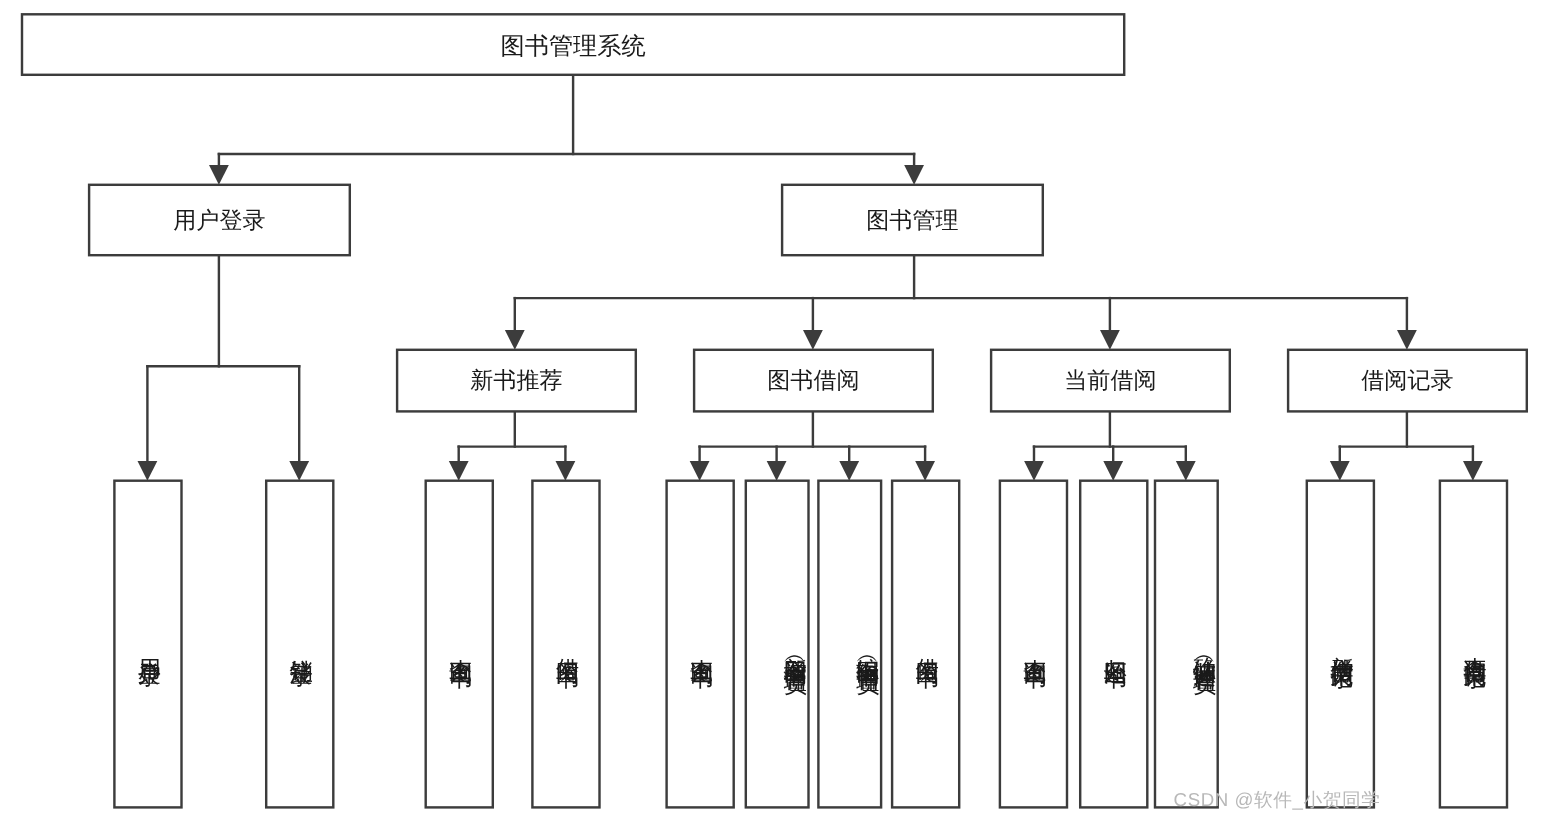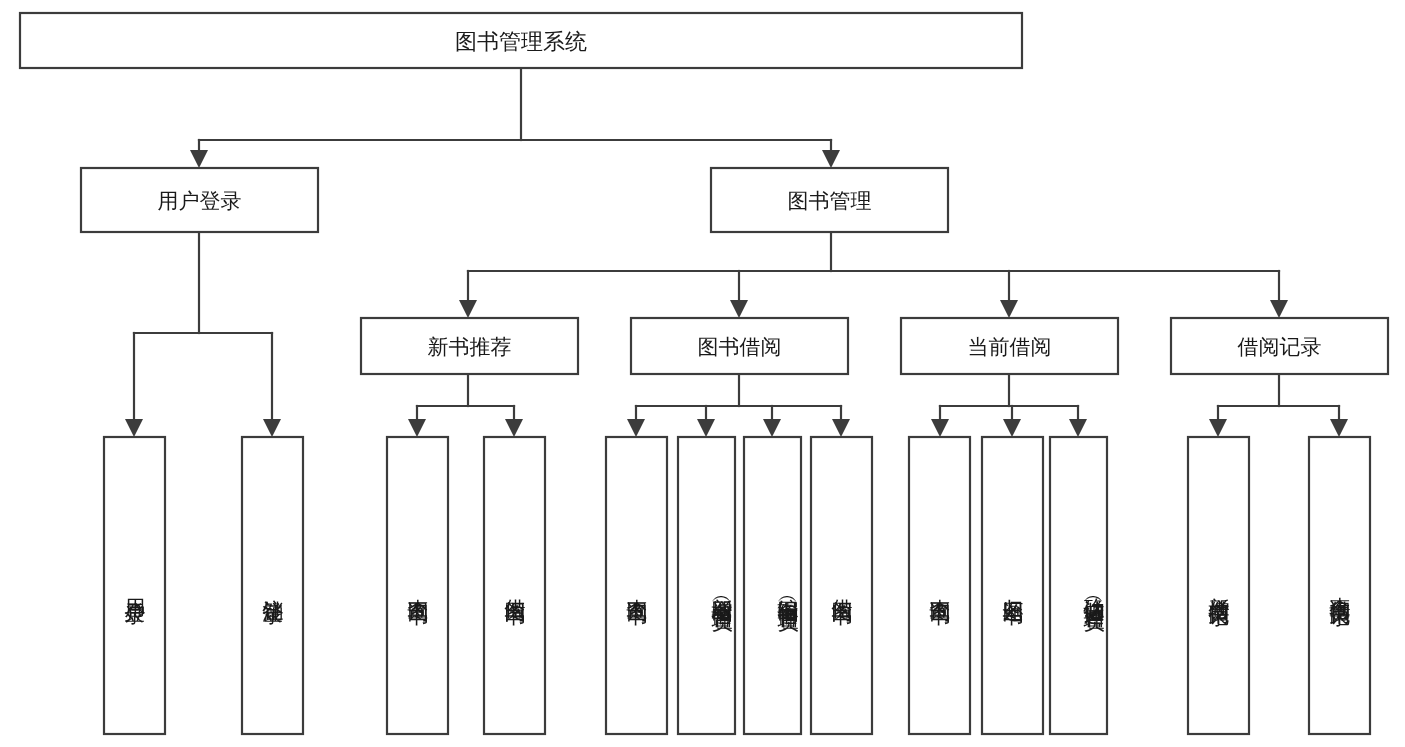--- a/index.html
+++ b/index.html
@@ -220,14 +220,15 @@
   <div class="leaf-label-wrap" style="left:606px; top:437px; width:61px; height:297px;">查询图书</div>
   <div class="leaf-label-wrap" style="left:678px; top:437px; width:57px; height:297px; align-items:flex-start; padding-top:8px; box-sizing:border-box;">新增图书（管理员）</div>
   <div class="leaf-label-wrap" style="left:744px; top:437px; width:57px; height:297px; align-items:flex-start; padding-top:8px; box-sizing:border-box;">编辑图书（管理员）</div>
   <div class="leaf-label-wrap" style="left:811px; top:437px; width:61px; height:297px;">借阅图书</div>
   <div class="leaf-label-wrap" style="left:909px; top:437px; width:61px; height:297px;">查询图书</div>
   <div class="leaf-label-wrap" style="left:982px; top:437px; width:61px; height:297px;">归还图书</div>
   <div class="leaf-label-wrap" style="left:1050px; top:437px; width:57px; height:297px; align-items:flex-start; padding-top:8px; box-sizing:border-box;">确认归还（管理员）</div>
   <div class="leaf-label-wrap" style="left:1188px; top:437px; width:61px; height:297px;">新增借阅记录</div>
   <div class="leaf-label-wrap" style="left:1309px; top:437px; width:61px; height:297px;">查询借阅记录</div>
 
+  <div class="watermark">CSDN @软件_小贺同学</div>
 
 </div>
 
 </body></html>

